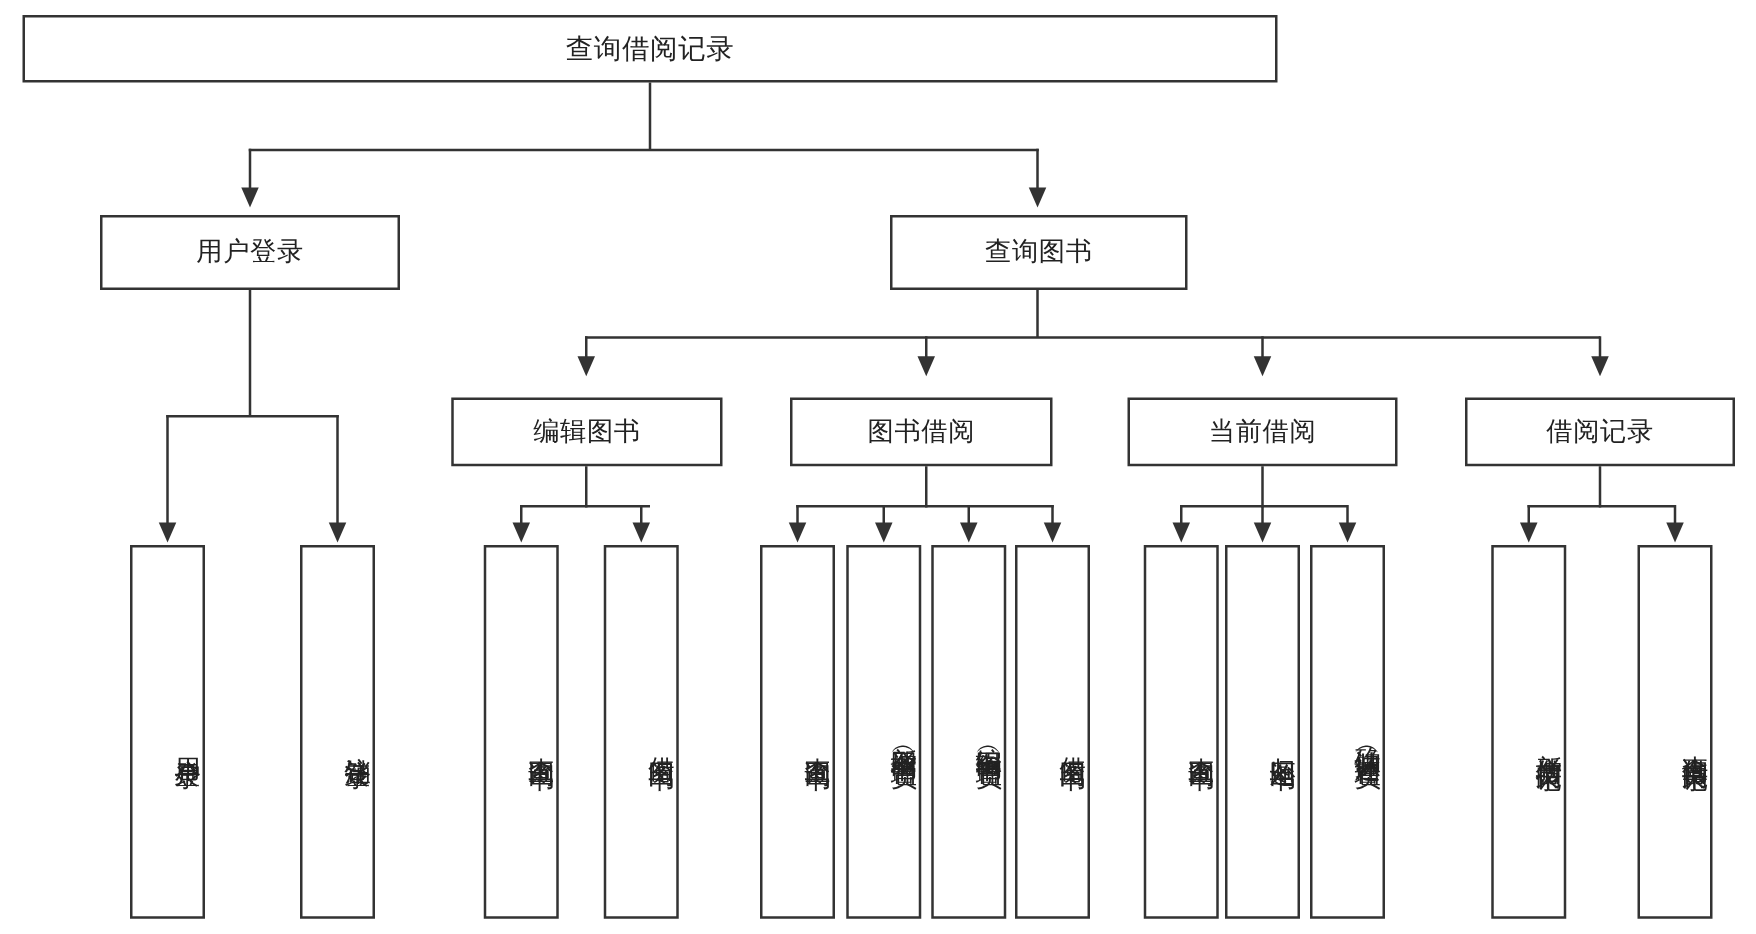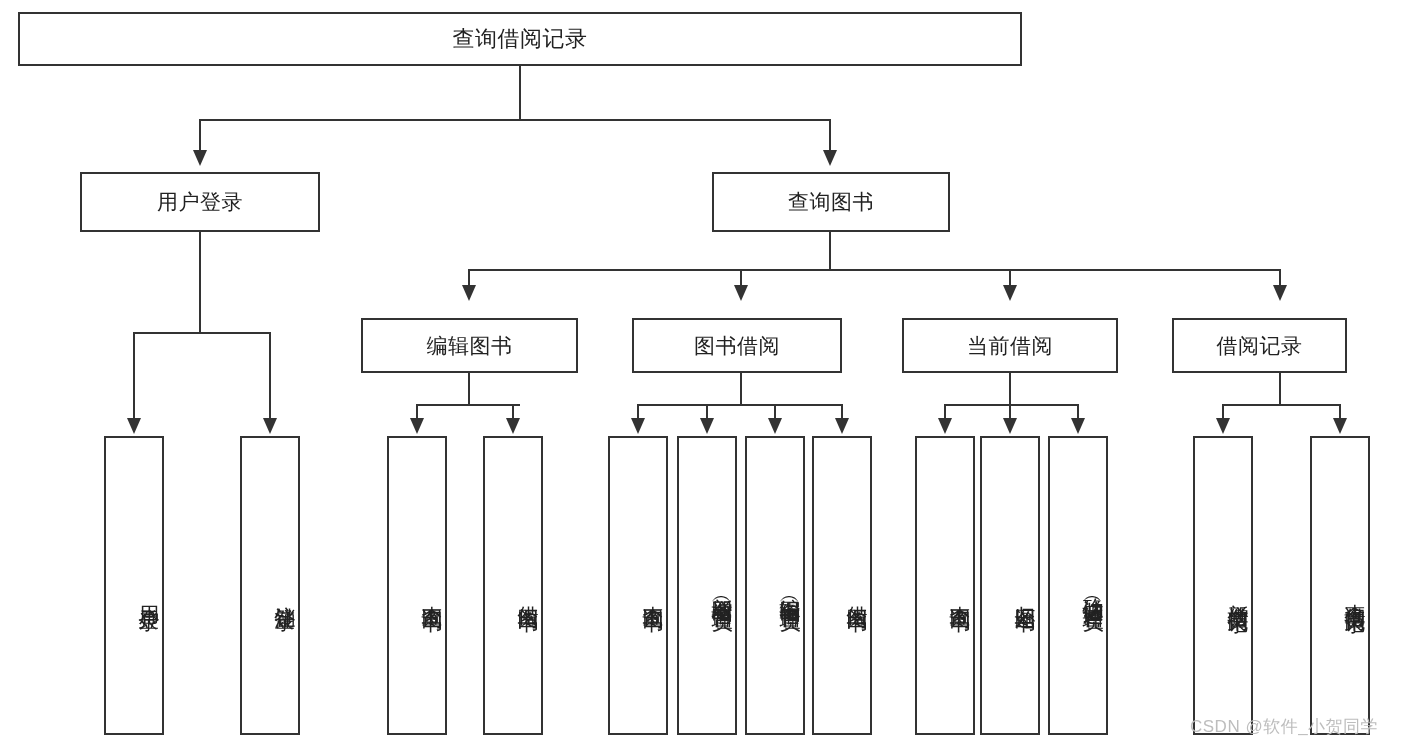--- a/index.html
+++ b/index.html
@@ -104,21 +104,21 @@
   <div class="conn v" style="left:740px; top:269px; height:18px;"></div>
   <div class="arrow" style="left:734px; top:285px;"></div>
   <div class="conn v" style="left:1009px; top:269px; height:18px;"></div>
   <div class="arrow" style="left:1003px; top:285px;"></div>
   <div class="conn v" style="left:1279px; top:269px; height:18px;"></div>
   <div class="arrow" style="left:1273px; top:285px;"></div>
 
   <div class="node horiz" style="left:361px; top:318px; width:217px; height:55px;">编辑图书</div>
   <div class="node horiz" style="left:632px; top:318px; width:210px; height:55px;">图书借阅</div>
   <div class="node horiz" style="left:902px; top:318px; width:216px; height:55px;">当前借阅</div>
-  <div class="node horiz" style="left:1172px; top:318px; width:175px; height:55px;">借阅记录</div>
+  <div class="node horiz" style="left:1172px; top:318px; width:216px; height:55px;">借阅记录</div>
 
   <div class="conn v" style="left:468px; top:373px; height:33px;"></div>
   <div class="conn h" style="left:416px; top:404px; width:104px;"></div>
   <div class="conn v" style="left:416px; top:404px; height:16px;"></div>
   <div class="arrow" style="left:410px; top:418px;"></div>
   <div class="conn v" style="left:512px; top:404px; height:16px;"></div>
   <div class="arrow" style="left:506px; top:418px;"></div>
 
   <div class="node vert" style="left:387px; top:436px; width:60px; height:299px;">查询图书</div>
   <div class="node vert" style="left:483px; top:436px; width:60px; height:299px;">借阅图书</div>
@@ -155,15 +155,14 @@
   <div class="conn v" style="left:1279px; top:373px; height:33px;"></div>
   <div class="conn h" style="left:1222px; top:404px; width:118px;"></div>
   <div class="conn v" style="left:1222px; top:404px; height:16px;"></div>
   <div class="arrow" style="left:1216px; top:418px;"></div>
   <div class="conn v" style="left:1339px; top:404px; height:16px;"></div>
   <div class="arrow" style="left:1333px; top:418px;"></div>
 
   <div class="node vert" style="left:1193px; top:436px; width:60px; height:299px;">新增借阅记录</div>
   <div class="node vert" style="left:1310px; top:436px; width:60px; height:299px;">查询借阅记录</div>
 
-  <div class="watermark" style="left:1190px; top:715px;">CSDN @软件_小贺同学</div>
 
 </div>
 
 </body></html>

